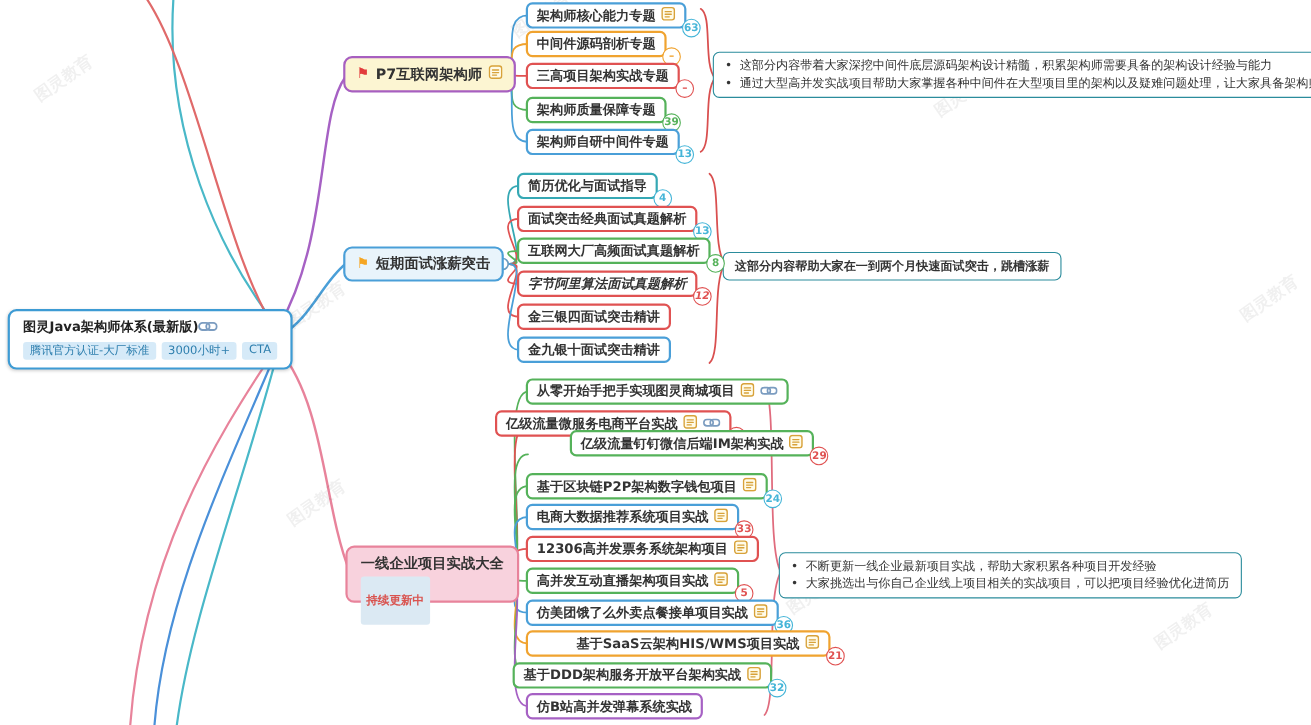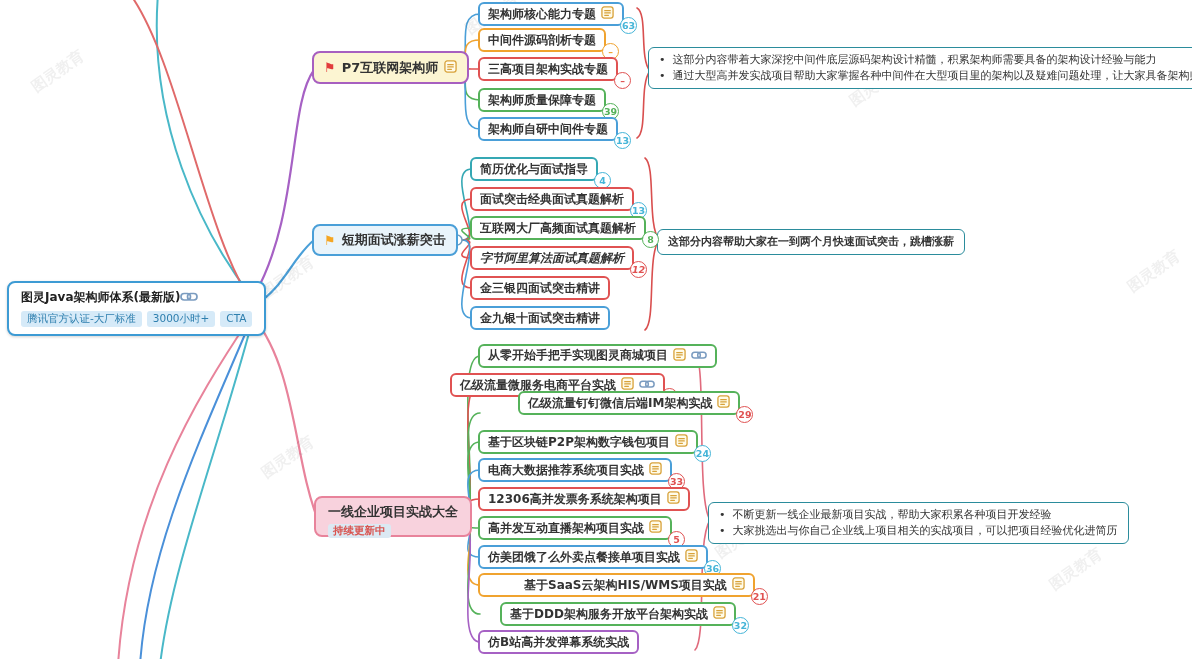--- a/index.html
+++ b/index.html
@@ -7,28 +7,28 @@
           font-family:"DejaVu Sans","Liberation Sans",sans-serif;color:#333;}
   #edges{position:absolute;left:0;top:0;z-index:0;}
   .wm{position:absolute;z-index:1;font-size:15px;font-weight:bold;color:rgba(40,40,40,0.07);
       transform:rotate(-35deg);white-space:nowrap;pointer-events:none;}
   
   .root{position:absolute;left:7px;top:281px;z-index:3;background:#fff;border:2.5px solid #3d9bd4;
         border-radius:8px;padding:6px 12px 7px 12px;box-shadow:0 1px 3px rgba(0,0,0,.18);}
   .root-title-row{display:flex;align-items:center;gap:0;font-size:12px;font-weight:bold;color:#222;white-space:nowrap;}
   .root-tags{display:flex;gap:5px;margin-top:5px;}
   .chip{background:#d6eaf8;color:#2e7fae;font-size:10.5px;padding:1px 6px;border-radius:3px;white-space:nowrap;}
-  .chip-updating{background:#dbe9f3;color:#d9534f;font-size:10.5px;padding:0 5px;border-radius:3px;align-self:flex-start;margin-top:3px;font-family:Liberation Serif, serif;}
+  .chip-updating{background:#dbe9f3;color:#d9534f;font-size:10.5px;padding:15px 5px;border-radius:3px;align-self:flex-start;margin-top:3px;font-family:Liberation Serif, serif;}
   
   .branch{position:absolute;z-index:3;border-radius:8px;padding:5px 10px;font-size:13px;font-weight:bold;
           display:flex;align-items:center;gap:6px;white-space:nowrap;box-sizing:border-box;}
   .branch .flag{font-size:13px;line-height:1;}
   #branch-p7{left:312px;top:51px;background:#fcf5d2;border:2px solid #a75fc0;height:33px;}
   #branch-interview{left:312px;top:224px;background:#e9f4fb;border:2px solid #4a9fd8;height:32px;}
-  #branch-projects{left:314px;top:496px;background:#f8d2dd;border:2px solid #e8839b;height:41px;
+  #branch-projects{left:314px;top:496px;background:#f8d2dd;border:2px solid #e8839b;height:52px;
                    flex-direction:column;align-items:flex-start;gap:0;padding:5px 12px;}
   
   .topic{position:absolute;z-index:3;background:#fff;border:2px solid;border-radius:6px;height:24px;
          padding:2px 8px;font-size:12px;font-weight:bold;color:#333;white-space:nowrap;
          display:flex;align-items:center;gap:5px;box-sizing:border-box;}
   .badge{position:absolute;right:-15px;bottom:-10px;width:15px;height:15px;border:1.5px solid;border-radius:50%;
          background:#fff;font-size:9.5px;font-weight:bold;display:flex;align-items:center;justify-content:center;z-index:4;}
   
   .noteBox{position:absolute;z-index:3;background:#fff;border:1.5px solid #2b8c9c;border-radius:6px;
            padding:4px 10px;font-size:11px;color:#333;line-height:1.45;box-sizing:border-box;white-space:nowrap;}
@@ -281,21 +281,21 @@
       <span class="badge" style="color: rgb(69, 181, 216); border-color: rgb(69, 181, 216);">36</span>
     </div>
     <div class="topic" style="left: 478px; top: 573px; border-color: rgb(240, 163, 47); padding-left: 44px;">
       <span>基于SaaS云架构HIS/WMS项目实战</span>
       <span class="icn"><svg width="13" height="13" viewBox="0 0 14 14">
           <rect x="1" y="1" width="12" height="12" rx="2.5" fill="#fffbe8" stroke="#d8a23a" stroke-width="1.4"></rect>
           <path d="M4 5h6M4 7.5h6M4 10h4" stroke="#d8a23a" stroke-width="1.3" stroke-linecap="round"></path>
         </svg></span>
       <span class="badge" style="color: rgb(224, 82, 82); border-color: rgb(224, 82, 82);">21</span>
     </div>
-    <div class="topic" style="left: 500px; top: 602px; border-color: rgb(85, 178, 90);">
+    <div class="topic" style="left: 466px; top: 602px; border-color: rgb(85, 178, 90); align-items: flex-end;">
       <span>基于DDD架构服务开放平台架构实战</span>
       <span class="icn"><svg width="13" height="13" viewBox="0 0 14 14">
           <rect x="1" y="1" width="12" height="12" rx="2.5" fill="#fffbe8" stroke="#d8a23a" stroke-width="1.4"></rect>
           <path d="M4 5h6M4 7.5h6M4 10h4" stroke="#d8a23a" stroke-width="1.3" stroke-linecap="round"></path>
         </svg></span>
       <span class="badge" style="color: rgb(69, 181, 216); border-color: rgb(69, 181, 216);">32</span>
     </div>
     <div class="topic" style="left: 478px; top: 630px; border-color: rgb(166, 97, 196);">
       <span>仿B站高并发弹幕系统实战</span>
     </div>

